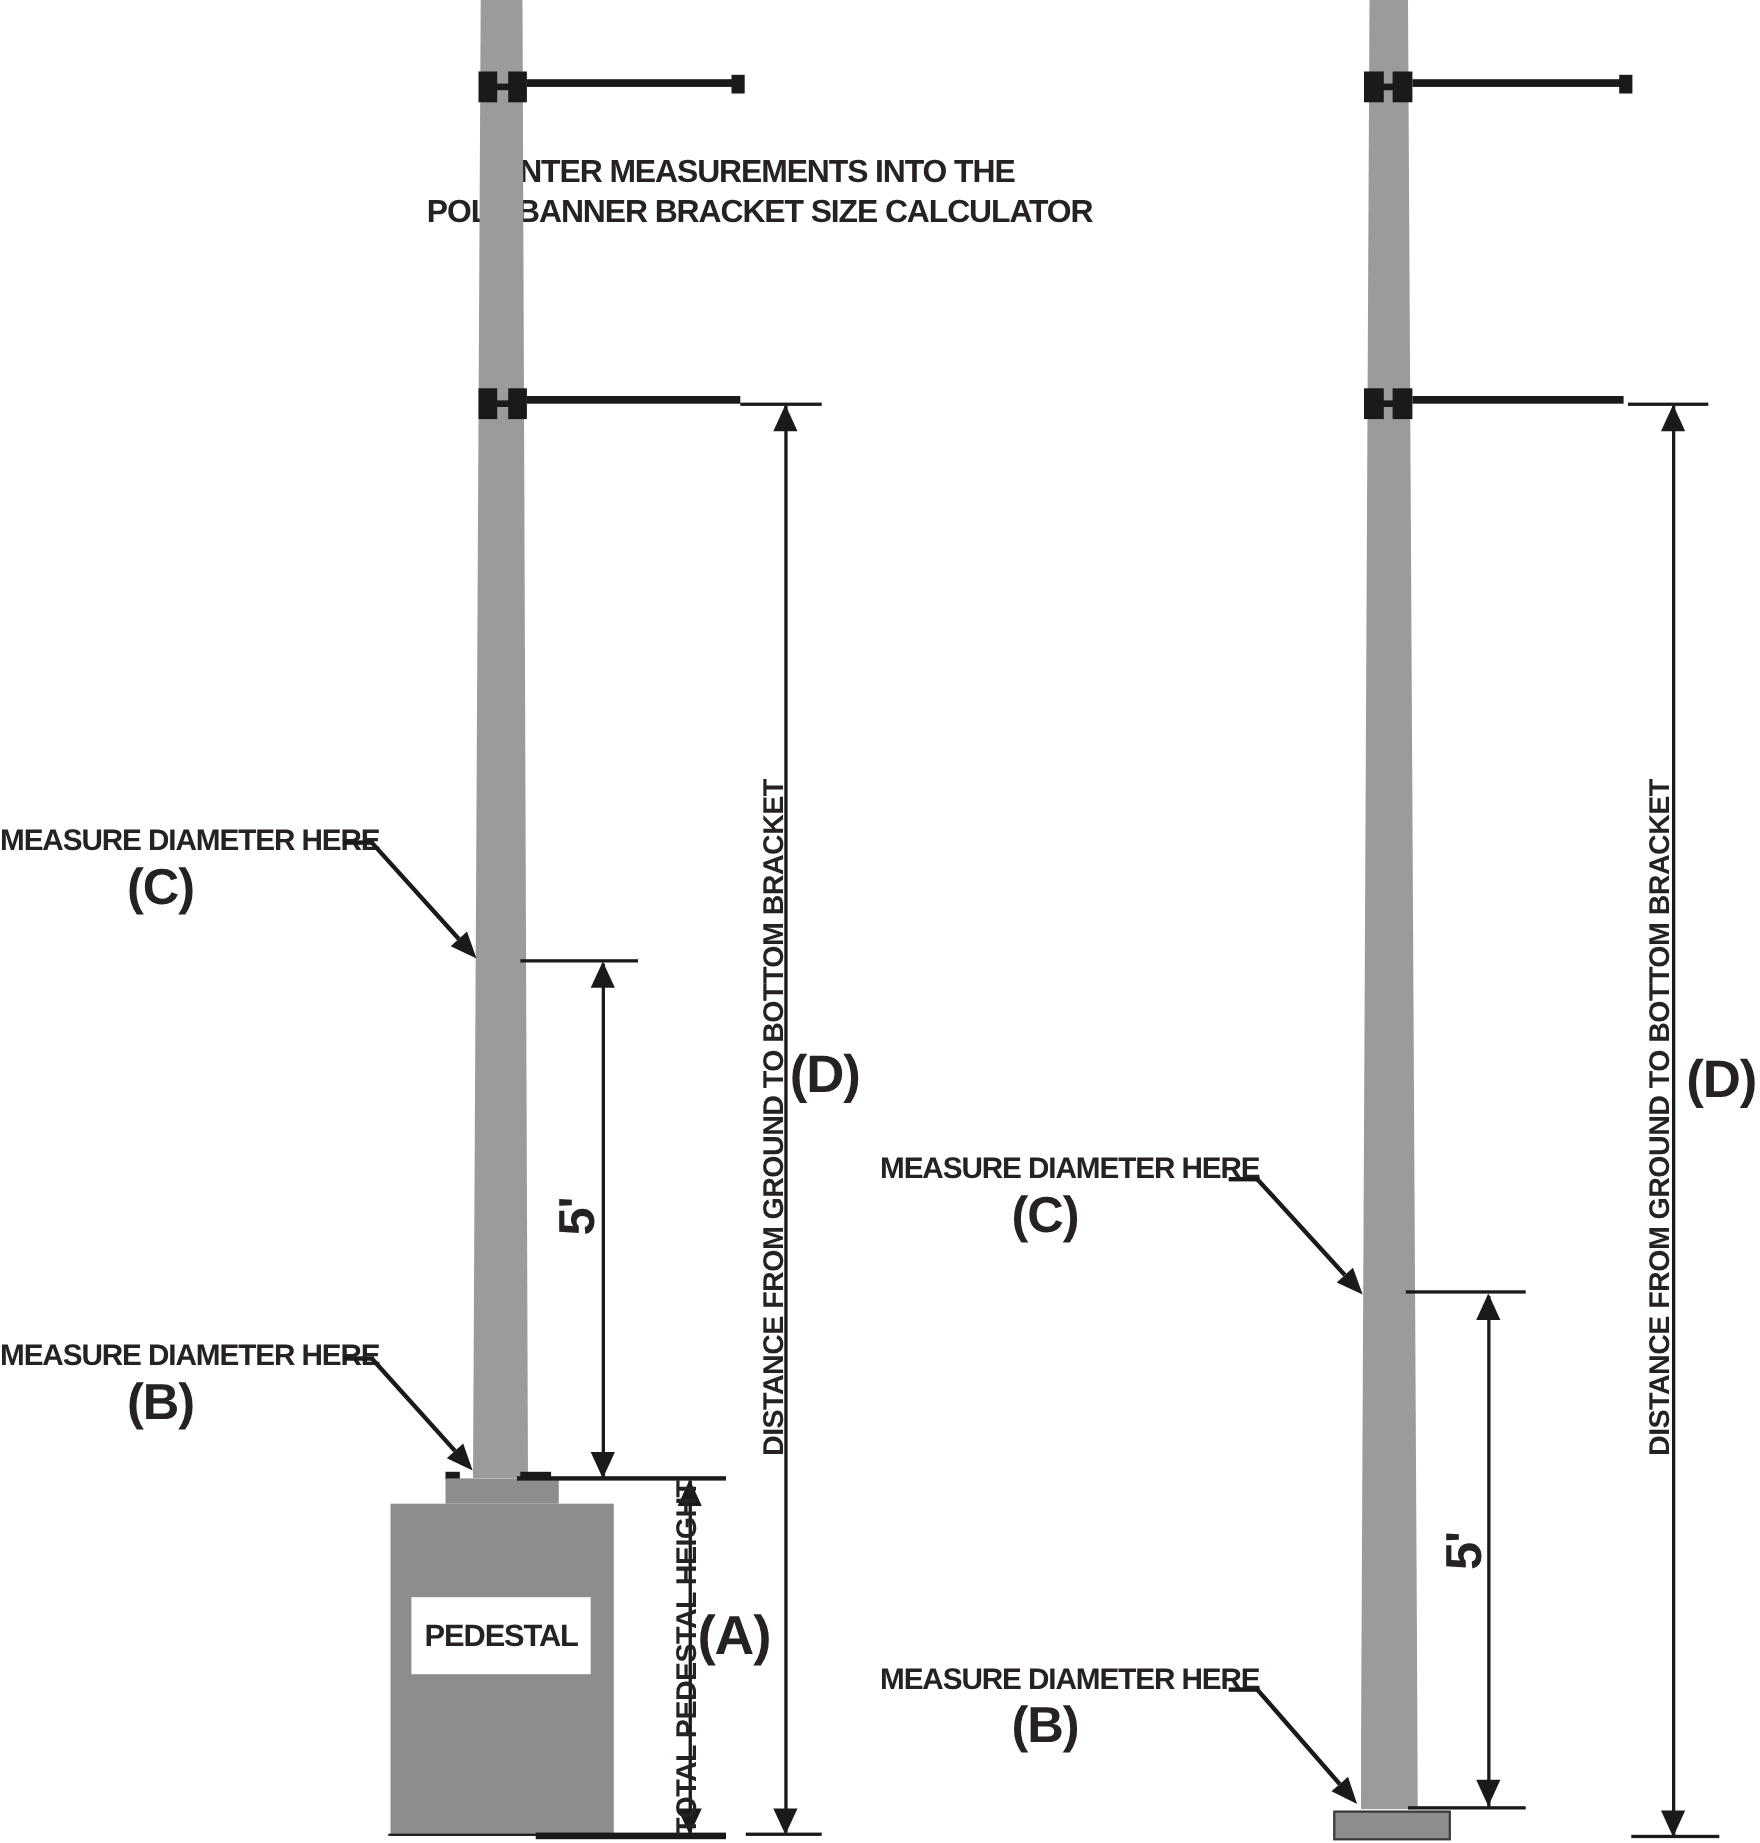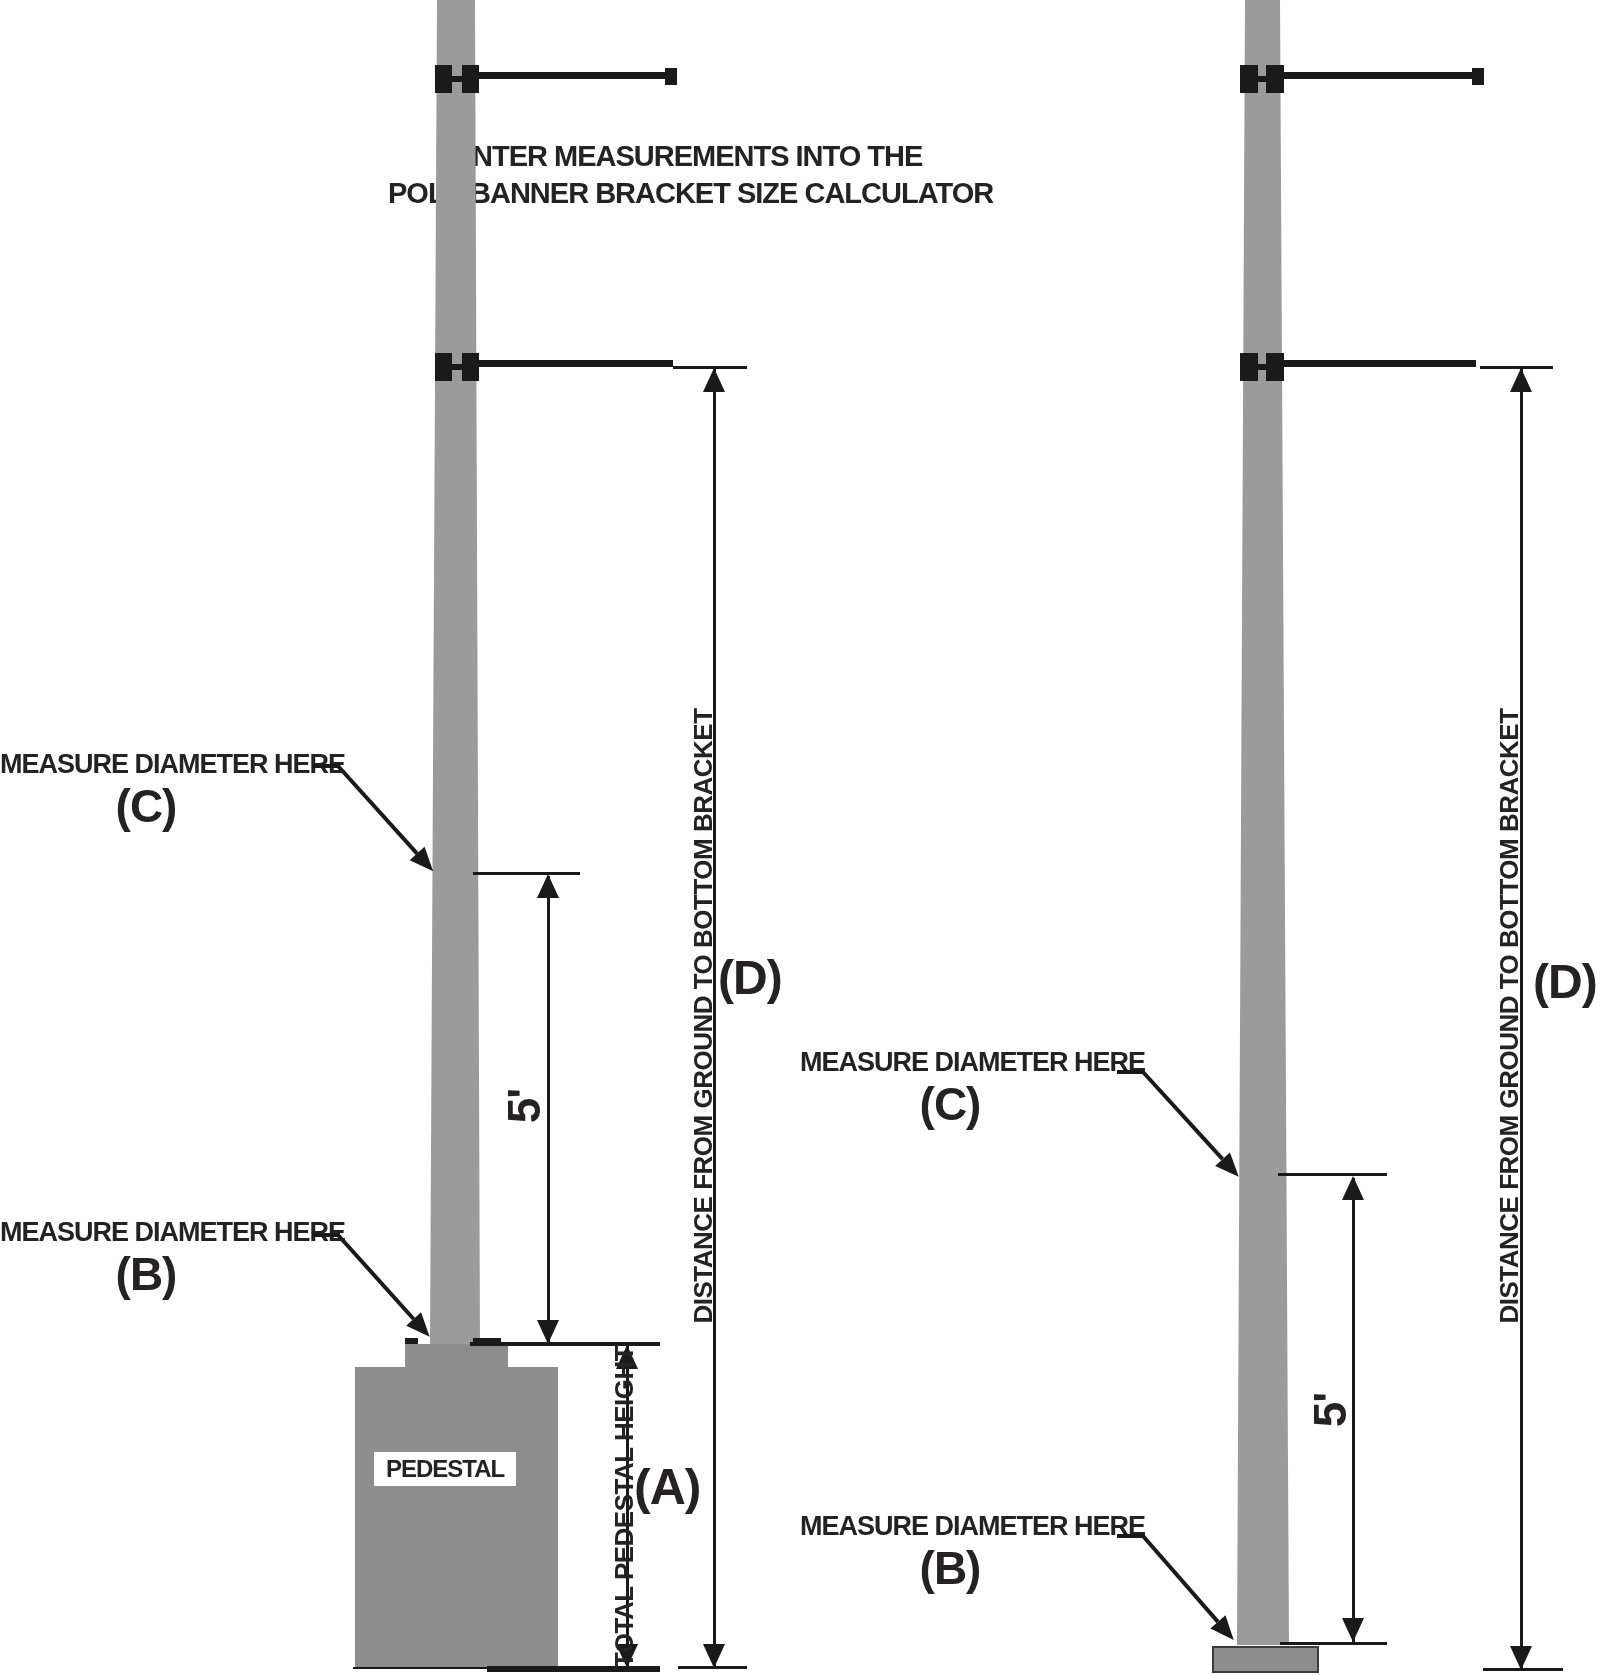--- a/index.html
+++ b/index.html
@@ -24,21 +24,21 @@
   .lbl{position:absolute;font-weight:bold;color:var(--text);}
   .measure-block{text-align:center;line-height:1.05;}
   .measure-line{font-size:27px;letter-spacing:-1px;white-space:nowrap;}
   .paren{font-size:46px;letter-spacing:-1px;margin-top:4px;}
   .bigref{font-size:48px;letter-spacing:-1px;white-space:nowrap;}
   .rot{white-space:nowrap;transform:translate(-50%,-50%) rotate(-90deg);}
   .rot-dim{font-size:26px;letter-spacing:-0.5px;}
   .rot-five{font-size:46px;letter-spacing:-1px;}
   .title{width:600px;text-align:center;font-size:29px;line-height:37px;letter-spacing:-1px;}
   .title div{white-space:nowrap;}
-  .pedestal-tag{background:var(--bg);font-size:24px;letter-spacing:-1px;padding:3px 12px;white-space:nowrap;}
+  .pedestal-tag{background:var(--bg);font-size:28px;letter-spacing:-1px;padding:19px 12px;white-space:nowrap;}
 </style>
 </head>
 <body>
 
 <div class="stage">
 
   <div class="lbl title abs" style="left:388px;top:138px;">
     <div>ENTER MEASUREMENTS INTO THE</div>
     <div>POLE BANNER BRACKET SIZE CALCULATOR</div>
   </div>

